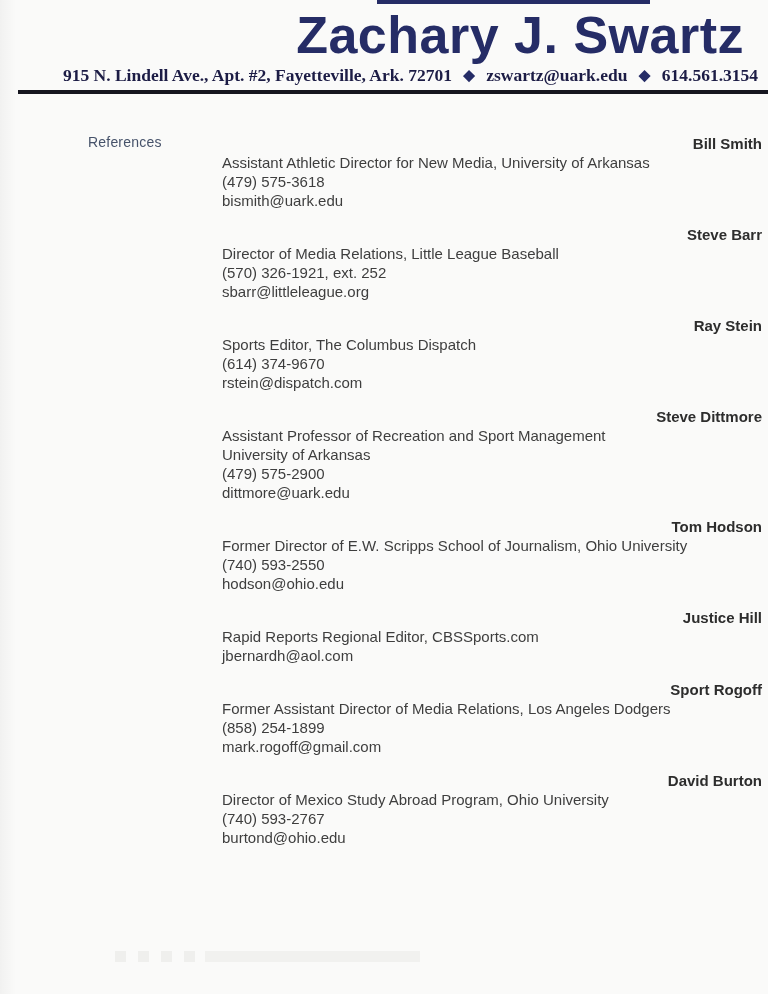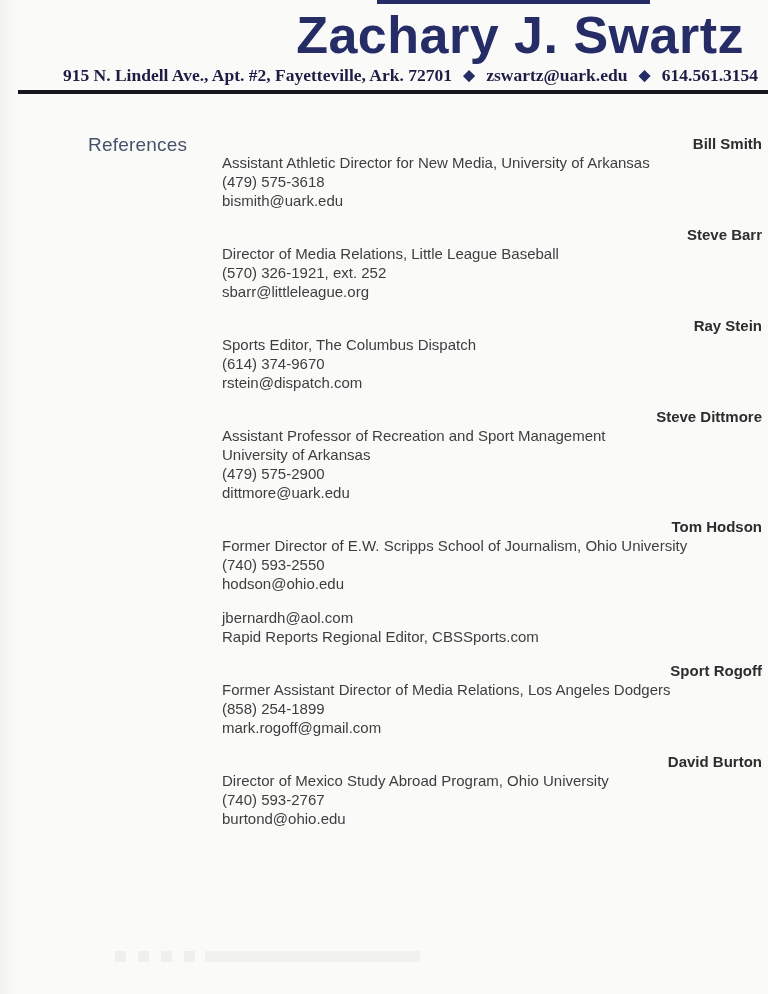--- a/index.html
+++ b/index.html
@@ -74,21 +74,21 @@
     top: 90px;
     left: 18px;
     right: 0;
     height: 4px;
     background: var(--rule, #16161f);
   }
   .section-heading {
     position: absolute;
     left: 88px;
     top: 134px;
-    font-size: 19px;
+    font-size: 14px;
     font-weight: 400;
     color: var(--heading, #46526a);
     letter-spacing: 0.2px;
   }
   .entries {
     position: absolute;
     left: 222px;
     top: 134px;
     width: 540px;
   }
@@ -178,22 +178,23 @@
           <div class="ref-line">(479) 575-2900</div>
           <div class="ref-line">dittmore@uark.edu</div>
         </div>
         <div class="entry">
           <div class="ref-name">Tom Hodson</div>
           <div class="ref-line">Former Director of E.W. Scripps School of Journalism, Ohio University</div>
           <div class="ref-line">(740) 593-2550</div>
           <div class="ref-line">hodson@ohio.edu</div>
         </div>
         <div class="entry">
+          <div class="ref-name">Justice Hill</div>
+          <div class="ref-line">Rapid Reports Regional Editor, CBSSports.com</div>
           <div class="ref-line">jbernardh@aol.com</div>
-          <div class="ref-line">Rapid Reports Regional Editor, CBSSports.com</div>
         </div>
         <div class="entry">
           <div class="ref-name">Sport Rogoff</div>
           <div class="ref-line">Former Assistant Director of Media Relations, Los Angeles Dodgers</div>
           <div class="ref-line">(858) 254-1899</div>
           <div class="ref-line">mark.rogoff@gmail.com</div>
         </div>
         <div class="entry">
           <div class="ref-name">David Burton</div>
           <div class="ref-line">Director of Mexico Study Abroad Program, Ohio University</div>

